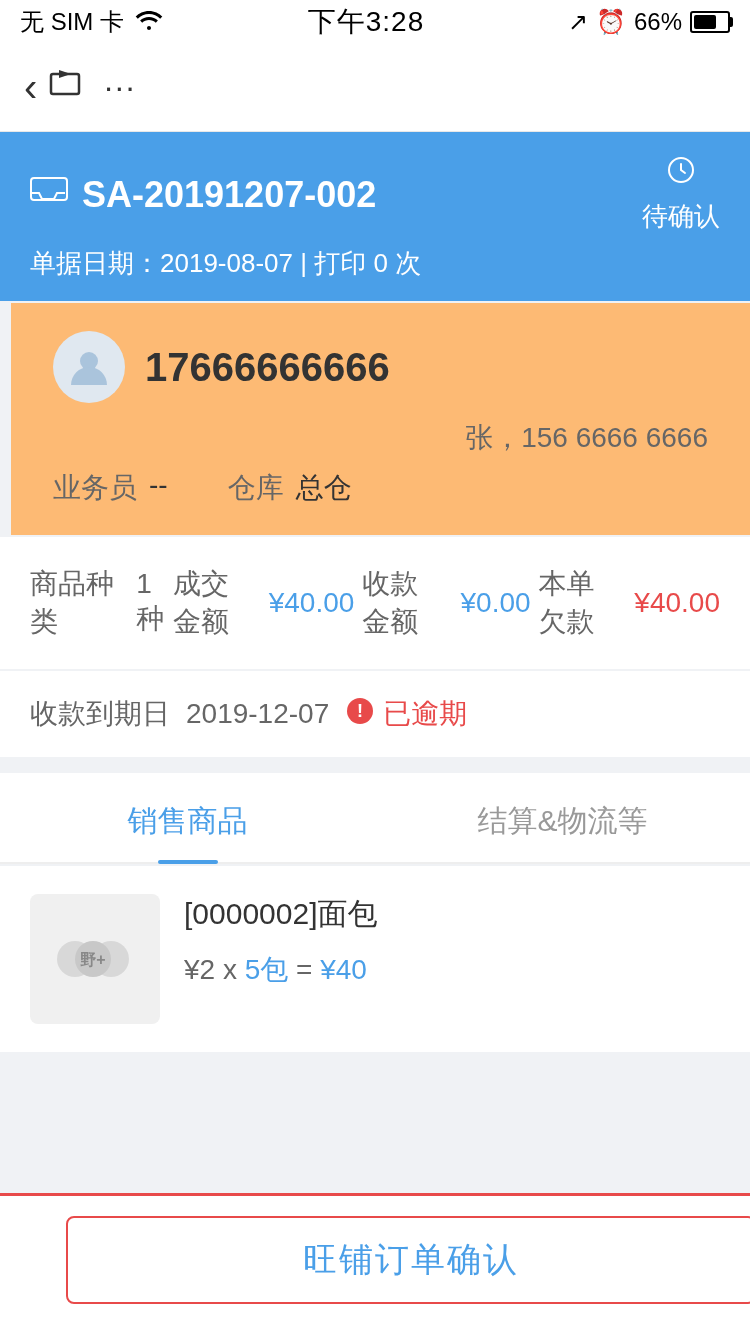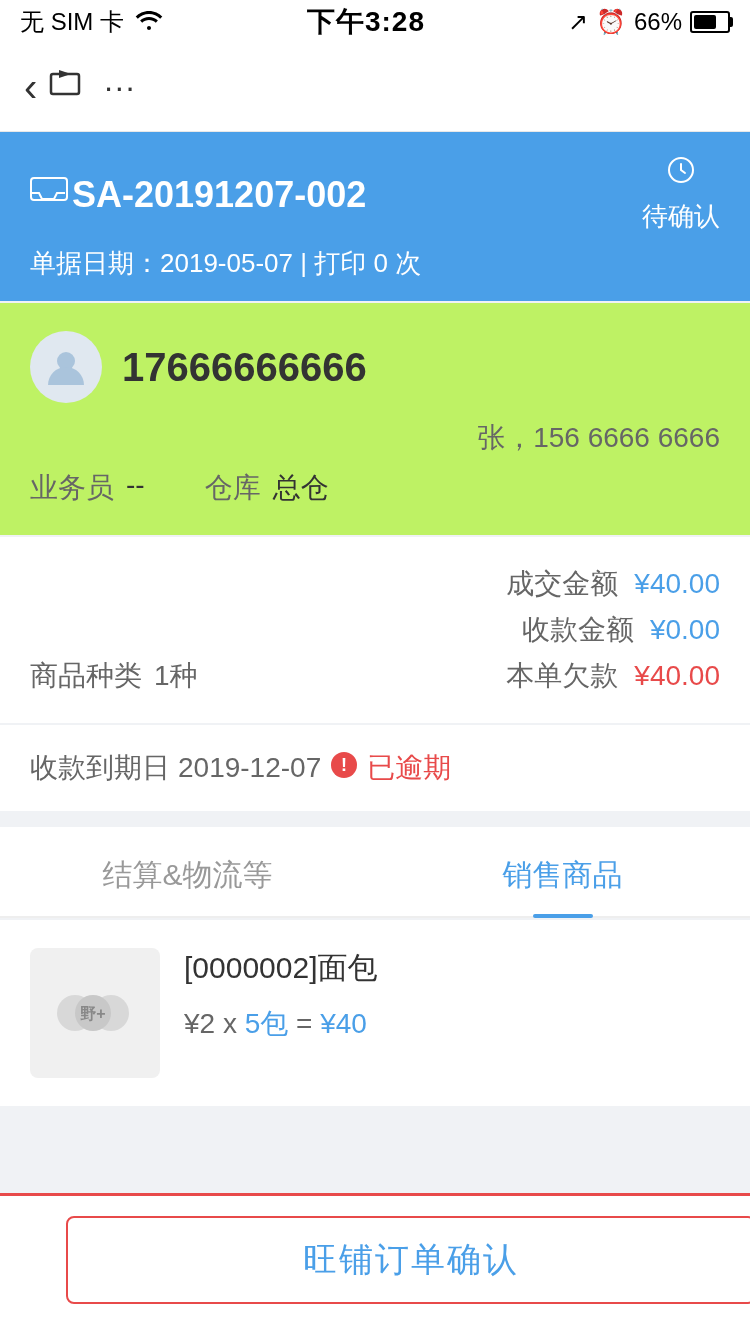--- a/index.html
+++ b/index.html
@@ -27,21 +27,21 @@
       color: #000;
     }
     .status-bar-left {
       display: flex;
       align-items: center;
       gap: 10px;
       font-size: 24px;
     }
     .status-bar-center {
       font-size: 28px;
-      font-weight: 700;
+      font-weight: 400;
       letter-spacing: 1px;
     }
     .status-bar-right {
       display: flex;
       align-items: center;
       gap: 8px;
       font-size: 24px;
     }
 
     
@@ -88,43 +88,44 @@
     }
     .order-header-top {
       display: flex;
       align-items: center;
       justify-content: space-between;
       margin-bottom: 12px;
     }
     .order-id {
       display: flex;
       align-items: center;
-      gap: 4px;
+      gap: 14px;
       color: #fff;
       font-size: 36px;
       font-weight: bold;
     }
     .order-status {
       display: flex;
       align-items: center;
       gap: 8px;
       color: #fff;
       font-size: 26px;
       flex-direction: column;
     }
     .order-date {
       color: #fff;
       font-size: 26px;
     }
 
     
     .customer-card {
-      background: #bef264;
-      padding: 28px 30px;
+      background: #fdba74;
+      padding: 28px 42px;
       margin-bottom: 2px;
+      margin-left: 11px;
     }
     .customer-top {
       display: flex;
       align-items: center;
       gap: 20px;
       margin-bottom: 16px;
     }
     .customer-avatar {
       width: 72px;
       height: 72px;
@@ -176,21 +177,20 @@
     }
     .summary-item-row {
       display: flex;
       align-items: center;
       gap: 12px;
       font-size: 28px;
       color: #666;
     }
     .summary-right {
       display: flex;
-      flex-direction: column;
       align-items: flex-end;
       gap: 8px;
     }
     .amount-row {
       display: flex;
       align-items: center;
       gap: 16px;
       font-size: 28px;
     }
     .amount-label { color: #666; }
@@ -199,21 +199,21 @@
 
     
     .due-card {
       background: #fff;
       padding: 24px 30px;
       margin-bottom: 16px;
       display: flex;
       align-items: center;
       font-size: 28px;
       color: #666;
-      gap: 8px;
+      gap: 16px;
     }
     .overdue-badge {
       display: flex;
       align-items: center;
       gap: 8px;
       color: #e84a4a;
     }
 
     
     .tabs-container {
@@ -369,21 +369,21 @@
       <span>
         <svg width="28" height="28" viewBox="0 0 28 28" fill="none">
           <circle cx="14" cy="14" r="12" stroke="white" stroke-width="2"></circle>
           <path d="M14 8v6l4 3" stroke="white" stroke-width="2" stroke-linecap="round"></path>
         </svg>
       </span>
       <span>待确认</span>
     </div>
   </div>
   <div class="order-date">
-    <span>单据日期：2019-05-07</span>
+    <span>单据日期：2019-08-07</span>
     <span> | </span>
     <span>打印 0 次</span>
   </div>
 </div>
 
 <div class="customer-card">
   <div class="customer-top">
     <div class="customer-avatar">
       <svg width="44" height="44" viewBox="0 0 44 44" fill="none">
         <circle cx="22" cy="16" r="9" fill="#aac4dc"></circle>
@@ -437,25 +437,25 @@
         <circle cx="15" cy="15" r="13" fill="#e84a4a"></circle>
         <text x="15" y="21" text-anchor="middle" fill="white" font-size="18" font-weight="bold">!</text>
       </svg>
     </span>
     <span>已逾期</span>
   </div>
 </div>
 
 <div class="tabs-container">
   <div class="tabs-row">
+    <div class="tab-item active">
+      <span>销售商品</span>
+    </div>
     <div class="tab-item">
       <span>结算&amp;物流等</span>
-    </div>
-    <div class="tab-item active">
-      <span>销售商品</span>
     </div>
   </div>
 </div>
 
 <div class="product-card">
   <div class="product-thumb">
     <svg width="100" height="70" viewBox="0 0 100 70" fill="none">
       <circle cx="30" cy="35" r="18" fill="#d8d8d8"></circle>
       <circle cx="66" cy="35" r="18" fill="#d8d8d8"></circle>
       <circle cx="48" cy="35" r="18" fill="#c8c8c8"></circle>

